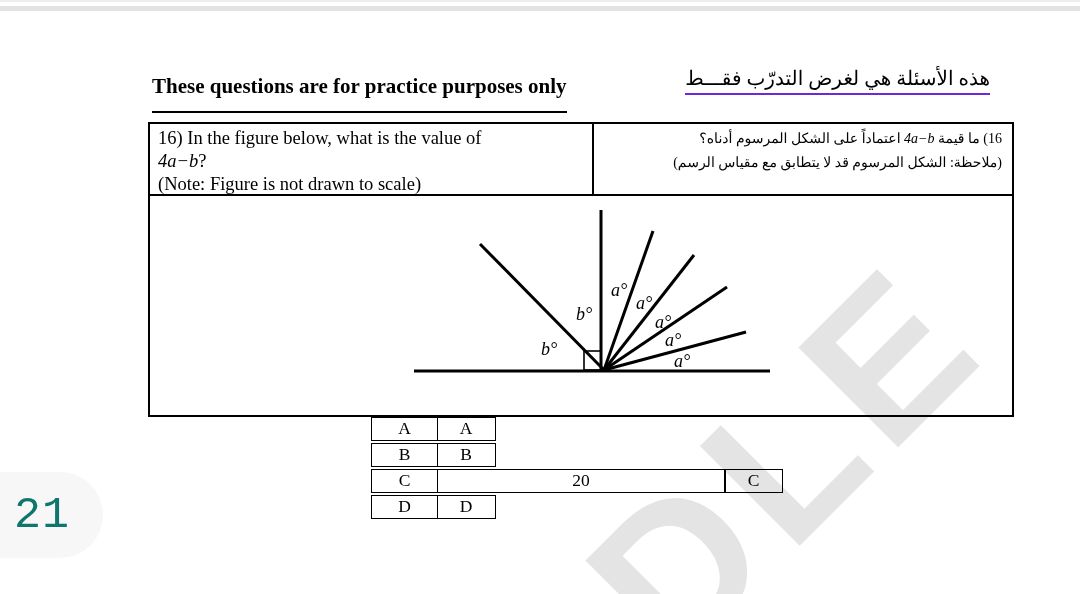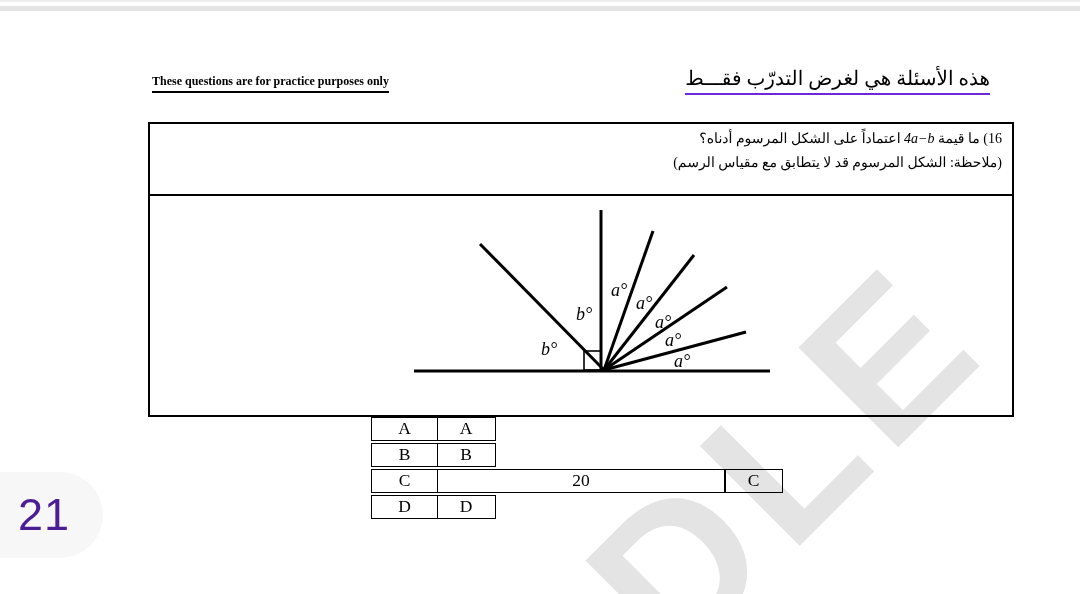--- a/index.html
+++ b/index.html
@@ -21,22 +21,22 @@
     font-family:"Liberation Sans","DejaVu Sans",sans-serif;
     font-weight:bold; font-size:205px; letter-spacing:14px;
     color:#e4e4e4; z-index:0; pointer-events:none; white-space:nowrap;
   }
 
   .content { position:absolute; inset:0; z-index:1; }
 
   
   .header-en {
     position:absolute; left:152px; top:74px;
-    font-size:12px; font-weight:bold;
-    border-bottom:2.5px solid #000; padding-bottom:2px;
+    font-size:21px; font-weight:bold;
+    border-bottom:2.5px solid #000; padding-bottom:12px;
   }
   .header-ar {
     position:absolute; right:90px; top:66px;
     font-size:20px; direction:rtl;
     border-bottom:2px solid #6d28d9; padding-bottom:3px;
   }
 
   
   .qbox {
     position:absolute; left:148px; top:122px; width:866px; height:295px;
@@ -80,39 +80,44 @@
   .acell.letter-r { width:59px;  margin-left:-1.5px; }
 
   
   .page-pill {
     position:absolute; left:-44px; top:472px; width:147px; height:86px;
     background:#f7f7f7; border-radius:43px;
     display:flex; align-items:center; justify-content:flex-end;
     padding-right:33px;
   }
   .page-num {
-    font-family:Liberation Sans, sans-serif;
-    font-size:45px; color:#4c1d95; letter-spacing:1px;
+    font-family:Liberation Mono, monospace;
+    font-size:45px; color:#0f766e; letter-spacing:1px;
   }
 </style>
 </head>
 <body>
 
 <div class="strip1"></div>
 <div class="strip2"></div>
 
 <div class="watermark">DLE</div>
 
 <div class="content">
 
   <div class="header-en">These questions are for practice purposes only</div>
   <div class="header-ar">هذه الأسئلة هي لغرض التدرّب فقـــط</div>
 
   <div class="qbox">
     <div class="qrow">
+      <div class="qcell-en">
+        <div>16) In the figure below, what is the value of</div>
+        <div><span class="math">4a−b</span><span>?</span></div>
+        <div>(Note: Figure is not drawn to scale)</div>
+      </div>
       <div class="qcell-ar" dir="rtl">
         <div>
           <span>16) ما قيمة</span>
           <span class="math">4a−b</span>
           <span>اعتماداً على الشكل المرسوم أدناه؟</span>
         </div>
         <div>(ملاحظة: الشكل المرسوم قد لا يتطابق مع مقياس الرسم)</div>
       </div>
     </div>
 

